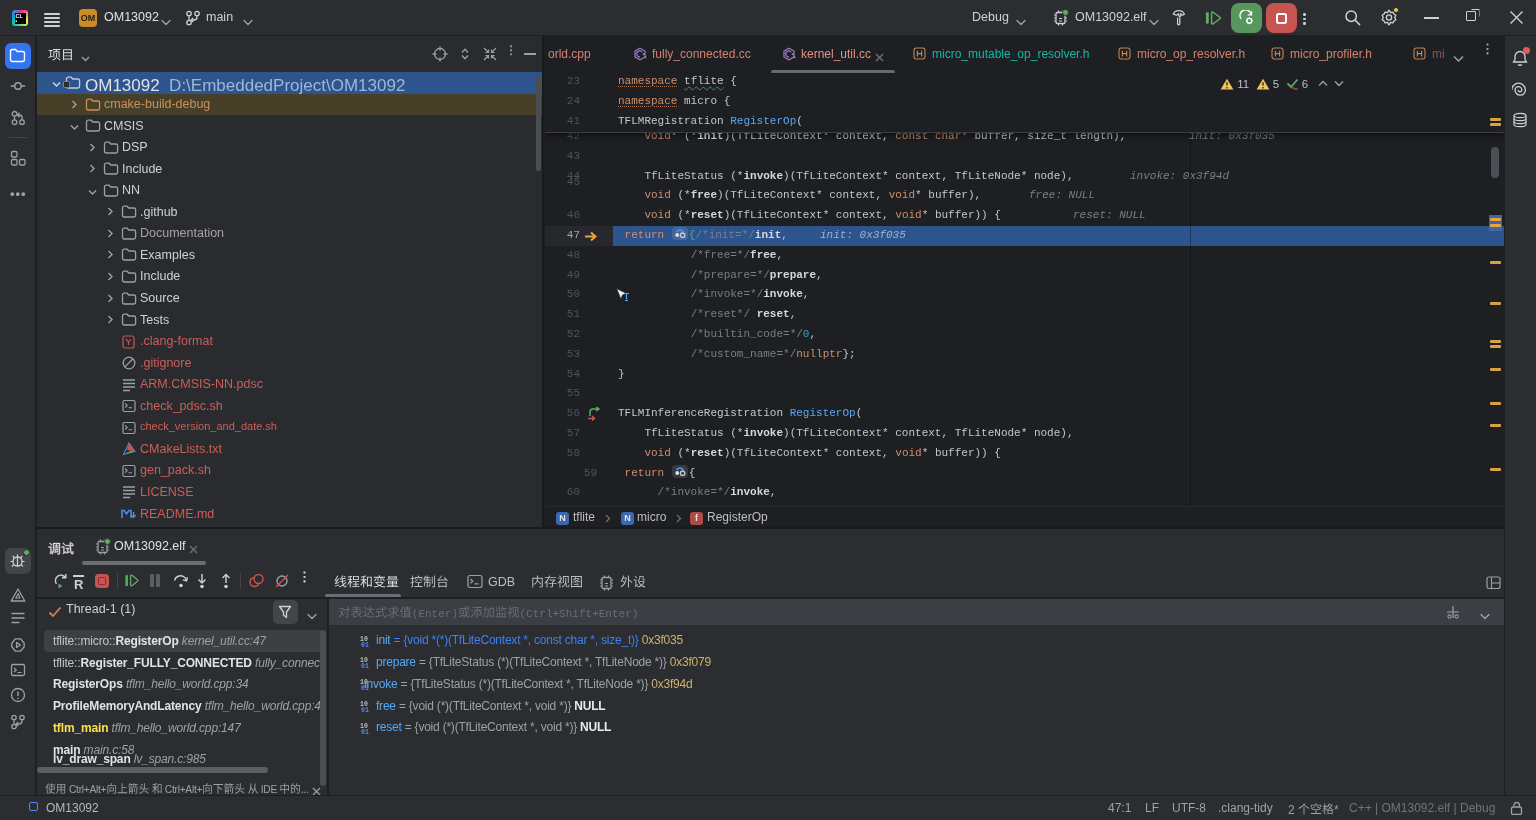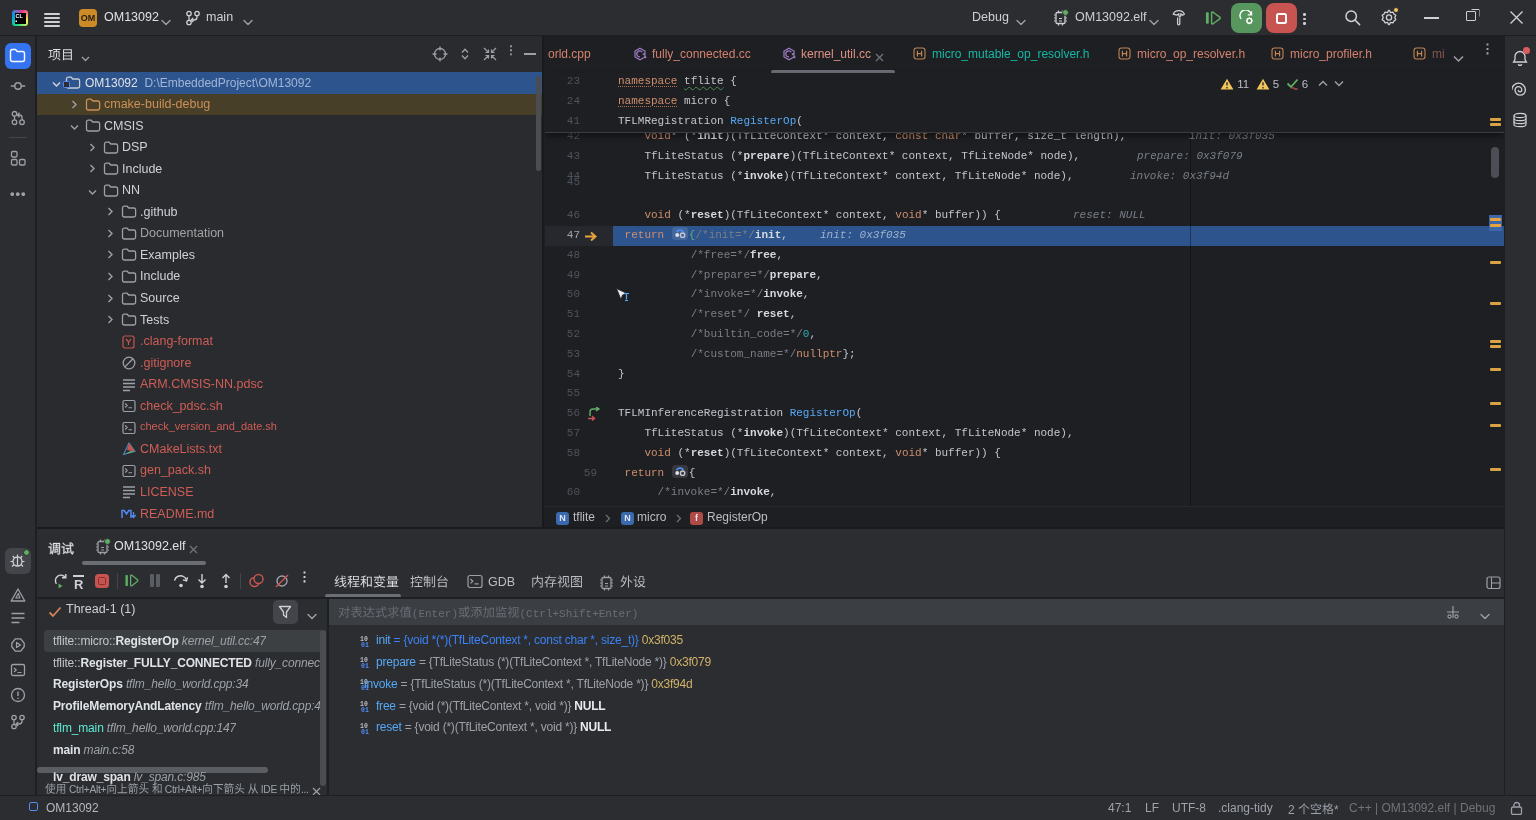--- a/index.html
+++ b/index.html
@@ -172,21 +172,21 @@
 <div class="abs" style="left:468px;top:11px;color:#9da0a8;font-size:12px;font-weight:bold;letter-spacing:0;line-height:6px">⋮</div>
 <div class="abs" style="left:487px;top:17px;width:12px;height:1.6px;background:#9da0a8"></div>
 <div class="abs" style="left:0;top:36.0px;width:507px;height:21.5px;background:#2e548e"></div>
 <div class="abs" style="left:14px;top:42.0px"><svg width="11" height="10" viewBox="0 0 11 10" fill="none">
           <path d="M2 3.5L5.5 7L9 3.5" stroke="#cfd6e0" stroke-width="1.4" fill="none"></path>
         </svg></div>
 <div class="abs" style="left:28px;top:39.0px"><svg width="16" height="15" viewBox="0 0 16 15" fill="none">
           <path d="M1.5 4c0-1 .8-1.8 1.8-1.8h2.8L7.8 4h5c1 0 1.8.8 1.8 1.8v5.4c0 1-.8 1.8-1.8 1.8H3.3c-1 0-1.8-.8-1.8-1.8z" stroke="#c6cbd4" stroke-width="1.3" fill="none"></path>
         </svg></div>
       <div class="abs" style="left:26px;top:45.0px;width:7px;height:7px;border-radius:1.5px;background:#2b2d30;border:1.6px solid #548af7"></div>
-<div class="abs" style="left:48px;top:39.5px;font-size:12px;color:#dfe1e5">OM13092&nbsp;&nbsp;<span style="color:#9fb6d9">D:\EmbeddedProject\OM13092</span></div>
+<div class="abs" style="left:48px;top:39.5px;font-size:17px;color:#dfe1e5">OM13092&nbsp;&nbsp;<span style="color:#9fb6d9">D:\EmbeddedProject\OM13092</span></div>
 <div class="abs" style="left:0;top:57.55px;width:507px;height:21.5px;background:#473f28"></div>
 <div class="abs" style="left:32px;top:62.55px"><svg width="11" height="11" viewBox="0 0 11 11" fill="none">
           <path d="M3.5 2L7 5.5L3.5 9" stroke="#9da0a8" stroke-width="1.4" fill="none"></path>
         </svg></div>
 <div class="abs" style="left:48px;top:60.55px"><svg width="16" height="15" viewBox="0 0 16 15" fill="none">
           <path d="M1.5 4c0-1 .8-1.8 1.8-1.8h2.8L7.8 4h5c1 0 1.8.8 1.8 1.8v5.4c0 1-.8 1.8-1.8 1.8H3.3c-1 0-1.8-.8-1.8-1.8z" stroke="#cd9059" stroke-width="1.3" fill="none"></path>
         </svg></div>
 <div class="abs" style="left:67px;top:61.05px;font-size:12.5px;color:#cd9059">cmake-build-debug</div>
 <div class="abs" style="left:32px;top:85.1px"><svg width="11" height="10" viewBox="0 0 11 10" fill="none">
           <path d="M2 3.5L5.5 7L9 3.5" stroke="#9da0a8" stroke-width="1.4" fill="none"></path>
@@ -343,22 +343,22 @@
         </svg></div>
 <div class="abs" style="left:887px;top:11px;font-size:12px;color:#d5826f;opacity:.55">mi</div>
 <div class="abs" style="left:908px;top:16px"><svg width="11" height="8" viewBox="0 0 11 8" fill="none">
           <path d="M1 1.5L5.5 6L10 1.5" stroke="#9da0a8" stroke-width="1.5" fill="none"></path>
         </svg></div>
 <div class="abs" style="left:936px;top:9px;color:#9da0a8;font-size:13px;font-weight:bold;line-height:7px">⋮</div>
 <div class="abs" style="left:68px;top:190.0px;width:891px;height:19.8px;background:#2e548e"></div>
 <div class="abs" style="left:0;top:190.0px;width:68px;height:19.8px;background:#26282e"></div>
 <div class="abs" style="left:645px;top:37px;width:1px;height:470px;background:rgba(0,0,0,0.35)"></div>
 <div class="codeline" style="left:73px;top:91.0px"><span>    </span><span class="k">void</span><span>* (*</span><span class="bw">init</span><span>)(TfLiteContext* context, </span><span class="k">const</span><span> </span><span class="k">char</span><span>* buffer, size_t length),</span><span class="hint abs" style="left:571px">init: 0x3f035</span></div>
-<div class="codeline" style="left:73px;top:110.8px"><span>    </span><span>TfLiteStatus (*</span><span class="bw">prepare</span><span>)(TfLiteContext* context, TfLiteNode* node),</span><span class="hint abs" style="left:519px">prepare: 0x3f079</span></div>
 <div class="codeline" style="left:73px;top:130.6px"><span>    </span><span>TfLiteStatus (*</span><span class="bw">invoke</span><span>)(TfLiteContext* context, TfLiteNode* node),</span><span class="hint abs" style="left:512px">invoke: 0x3f94d</span></div>
+<div class="codeline" style="left:73px;top:150.4px"><span>    </span><span class="k">void</span><span> (*</span><span class="bw">free</span><span>)(TfLiteContext* context, </span><span class="k">void</span><span>* buffer),</span><span class="hint abs" style="left:411px">free: NULL</span></div>
 <div class="codeline" style="left:73px;top:170.2px"><span>    </span><span class="k">void</span><span> (*</span><span class="bw">reset</span><span>)(TfLiteContext* context, </span><span class="k">void</span><span>* buffer)) {</span><span class="hint abs" style="left:455px">reset: NULL</span></div>
 <div class="codeline" style="left:73px;top:190.0px"><span> </span><span class="k">return</span><span> </span><span style="display:inline-block;width:16px;height:13px;border-radius:3.5px;background:rgba(215,225,245,0.13);vertical-align:-2px;margin:0 1px"><svg width="16" height="13" viewBox="0 0 16 13">
             <path d="M4.6 5a4 4 0 016.8 0" stroke="#4d8df7" stroke-width="1.7" fill="none"></path>
             <circle cx="5.2" cy="8" r="1.9" fill="#dfe3ea"></circle>
             <circle cx="10.6" cy="8.2" r="2.2" stroke="#c3c7cf" stroke-width="1.4" fill="none"></circle>
           </svg></span><span style="color:#5fa97a">{</span><span class="cm">/*init=*/</span><span class="bw">init</span><span>,</span><span class="hint abs" style="left:202px;color:#9db3cf">init: 0x3f035</span></div>
 <div class="codeline" style="left:73px;top:209.8px"><span>           </span><span class="cm">/*free=*/</span><span class="bw">free</span><span>,</span></div>
 <div class="codeline" style="left:73px;top:229.6px"><span>           </span><span class="cm">/*prepare=*/</span><span class="bw">prepare</span><span>,</span></div>
 <div class="codeline" style="left:73px;top:249.4px"><span>           </span><span class="cm">/*invoke=*/</span><span class="bw">invoke</span><span>,</span></div>
 <div class="codeline" style="left:73px;top:269.20000000000005px"><span>           </span><span class="cm">/*reset*/</span><span> </span><span class="bw">reset</span><span>,</span></div>
@@ -585,23 +585,23 @@
         </svg></div>
 <div class="abs" style="left:270px;top:80px"><svg width="10" height="7" viewBox="0 0 10 7" fill="none">
           <path d="M1 1.5L5 5.5L9 1.5" stroke="#9da0a8" stroke-width="1.4" stroke-linecap="round" stroke-linejoin="round"></path>
         </svg></div>
 <div class="abs" style="left:290px;top:70px;width:2px;height:198px;background:#1e1f22"></div>
 <div class="abs" style="left:7px;top:101px;width:281px;height:21.8px;border-radius:4px;background:#3d4043"></div>
 <div class="abs" style="left:16px;top:104.8px;font-size:12px;letter-spacing:-0.15px;color:#c2c5cb;white-space:nowrap;max-width:272px;overflow:hidden">tflite::micro::<span style="font-weight:bold;color:#dfe3e8">RegisterOp</span> <span class="it" style="color:#9da2a9">kernel_util.cc:47</span></div>
 <div class="abs" style="left:16px;top:126.6px;font-size:12px;letter-spacing:-0.15px;color:#c2c5cb;white-space:nowrap;max-width:272px;overflow:hidden">tflite::<span style="font-weight:bold;color:#dfe3e8">Register_FULLY_CONNECTED</span> <span class="it" style="color:#9da2a9">fully_connected.c</span></div>
 <div class="abs" style="left:16px;top:148.4px;font-size:12px;letter-spacing:-0.15px;color:#c2c5cb;white-space:nowrap;max-width:272px;overflow:hidden"><span style="font-weight:bold;color:#dfe3e8">RegisterOps</span> <span class="it" style="color:#9da2a9">tflm_hello_world.cpp:34</span></div>
 <div class="abs" style="left:16px;top:170.20000000000002px;font-size:12px;letter-spacing:-0.15px;color:#c2c5cb;white-space:nowrap;max-width:272px;overflow:hidden"><span style="font-weight:bold;color:#dfe3e8">ProfileMemoryAndLatency</span> <span class="it" style="color:#9da2a9">tflm_hello_world.cpp:48</span></div>
-<div class="abs" style="left:16px;top:192.00000000000003px;font-size:12px;letter-spacing:-0.15px;color:#c2c5cb;white-space:nowrap;max-width:272px;overflow:hidden"><span style="font-weight:normal;color:#5eead4">tflm_main</span> <span class="it" style="color:#9da2a9">tflm_hello_world.cpp:147</span></div>
+<div class="abs" style="left:16px;top:192.00000000000003px;font-size:12px;letter-spacing:-0.15px;color:#c2c5cb;white-space:nowrap;max-width:272px;overflow:hidden"><span style="font-weight:bold;color:#fde047">tflm_main</span> <span class="it" style="color:#9da2a9">tflm_hello_world.cpp:147</span></div>
 <div class="abs" style="left:16px;top:213.80000000000004px;font-size:12px;letter-spacing:-0.15px;color:#c2c5cb;white-space:nowrap;max-width:272px;overflow:hidden"><span style="font-weight:bold;color:#dfe3e8">main</span> <span class="it" style="color:#9da2a9">main.c:58</span></div>
-<div class="abs" style="left:16px;top:241px;font-size:12px;letter-spacing:-0.15px;color:#c2c5cb;white-space:nowrap;max-width:272px;overflow:hidden"><span style="font-weight:bold;color:#dfe3e8">lv_draw_span</span> <span class="it" style="color:#9da2a9">lv_span.c:985</span></div>
+<div class="abs" style="left:16px;top:223px;font-size:12px;letter-spacing:-0.15px;color:#c2c5cb;white-space:nowrap;max-width:272px;overflow:hidden"><span style="font-weight:bold;color:#dfe3e8">lv_draw_span</span> <span class="it" style="color:#9da2a9">lv_span.c:985</span></div>
 <div class="abs" style="left:283px;top:101px;width:6px;height:156px;background:#4a4d52;border-radius:3px"></div>
 <div class="abs" style="left:0px;top:237.5px;width:231px;height:6px;background:rgba(130,133,139,0.55);border-radius:3px"></div>
 <div class="abs" style="left:8px;top:252px;font-size:11px;letter-spacing:-0.3px;white-space:nowrap;width:286px;overflow:hidden;transform:scaleX(0.93);transform-origin:0 50%"><svg class="cj" width="23.0" height="15.0" viewBox="0 0 23.0 15.0" style="vertical-align:-3px">
           <g fill="#9da2a9" transform="translate(0,11.85) scale(0.01150,-0.01150)">
             <use href="#g4f7f" x="0"></use>
             <use href="#g7528" x="1000"></use>
           </g>
         </svg> <span style="color:#9da2a9">Ctrl+Alt+</span><svg class="cj" width="46.0" height="15.0" viewBox="0 0 46.0 15.0" style="vertical-align:-3px">
           <g fill="#9da2a9" transform="translate(0,11.85) scale(0.01150,-0.01150)">
             <use href="#g5411" x="0"></use>

